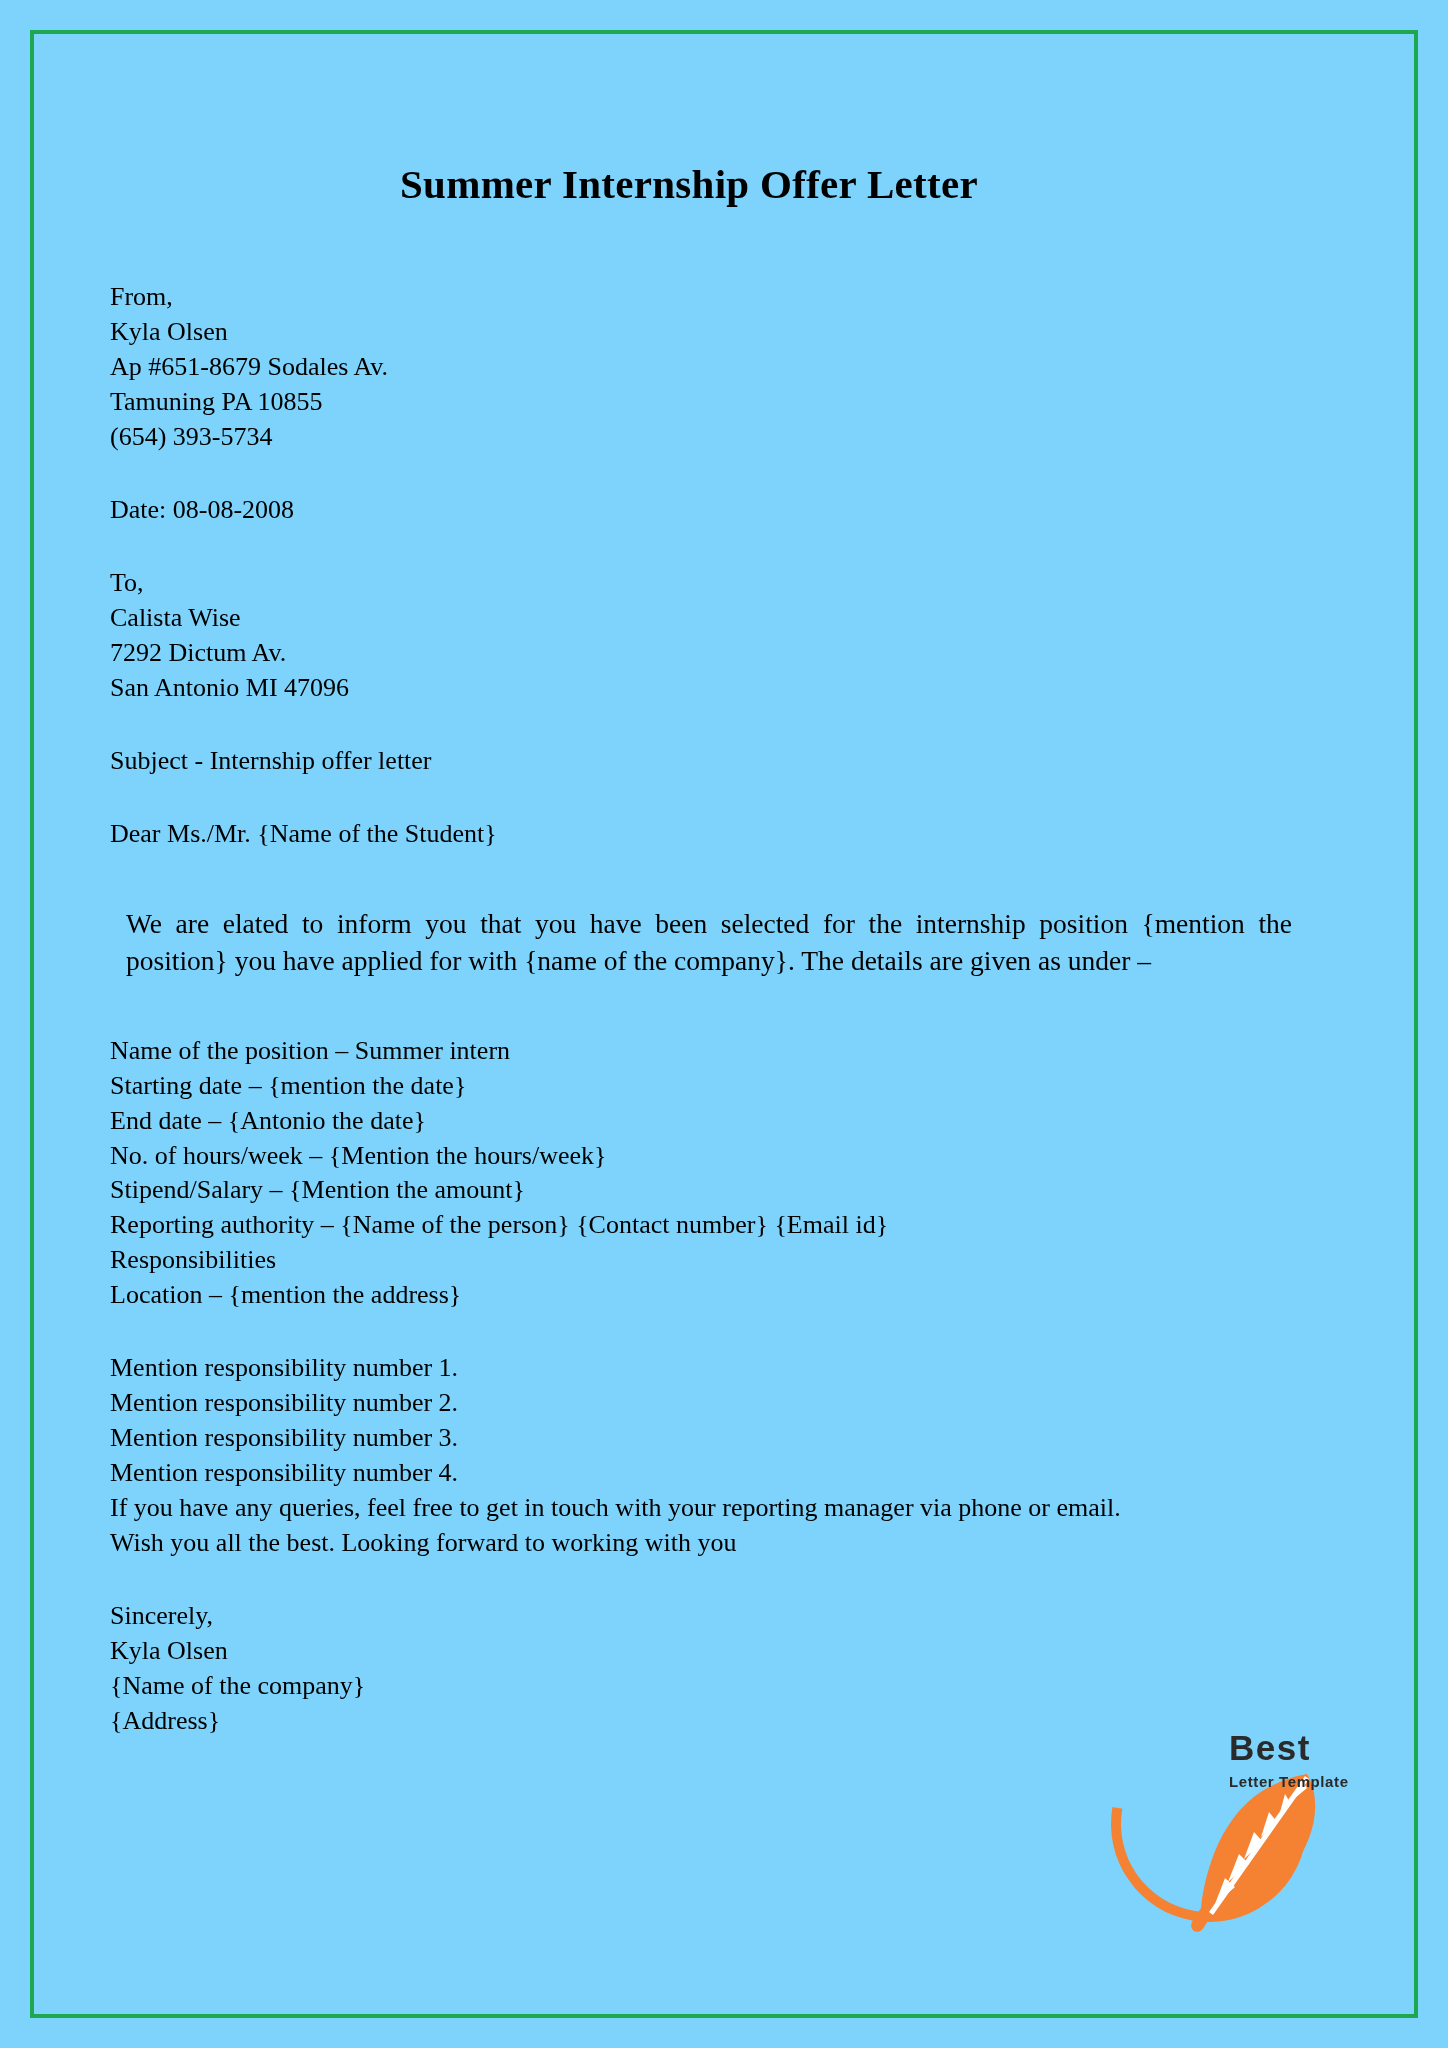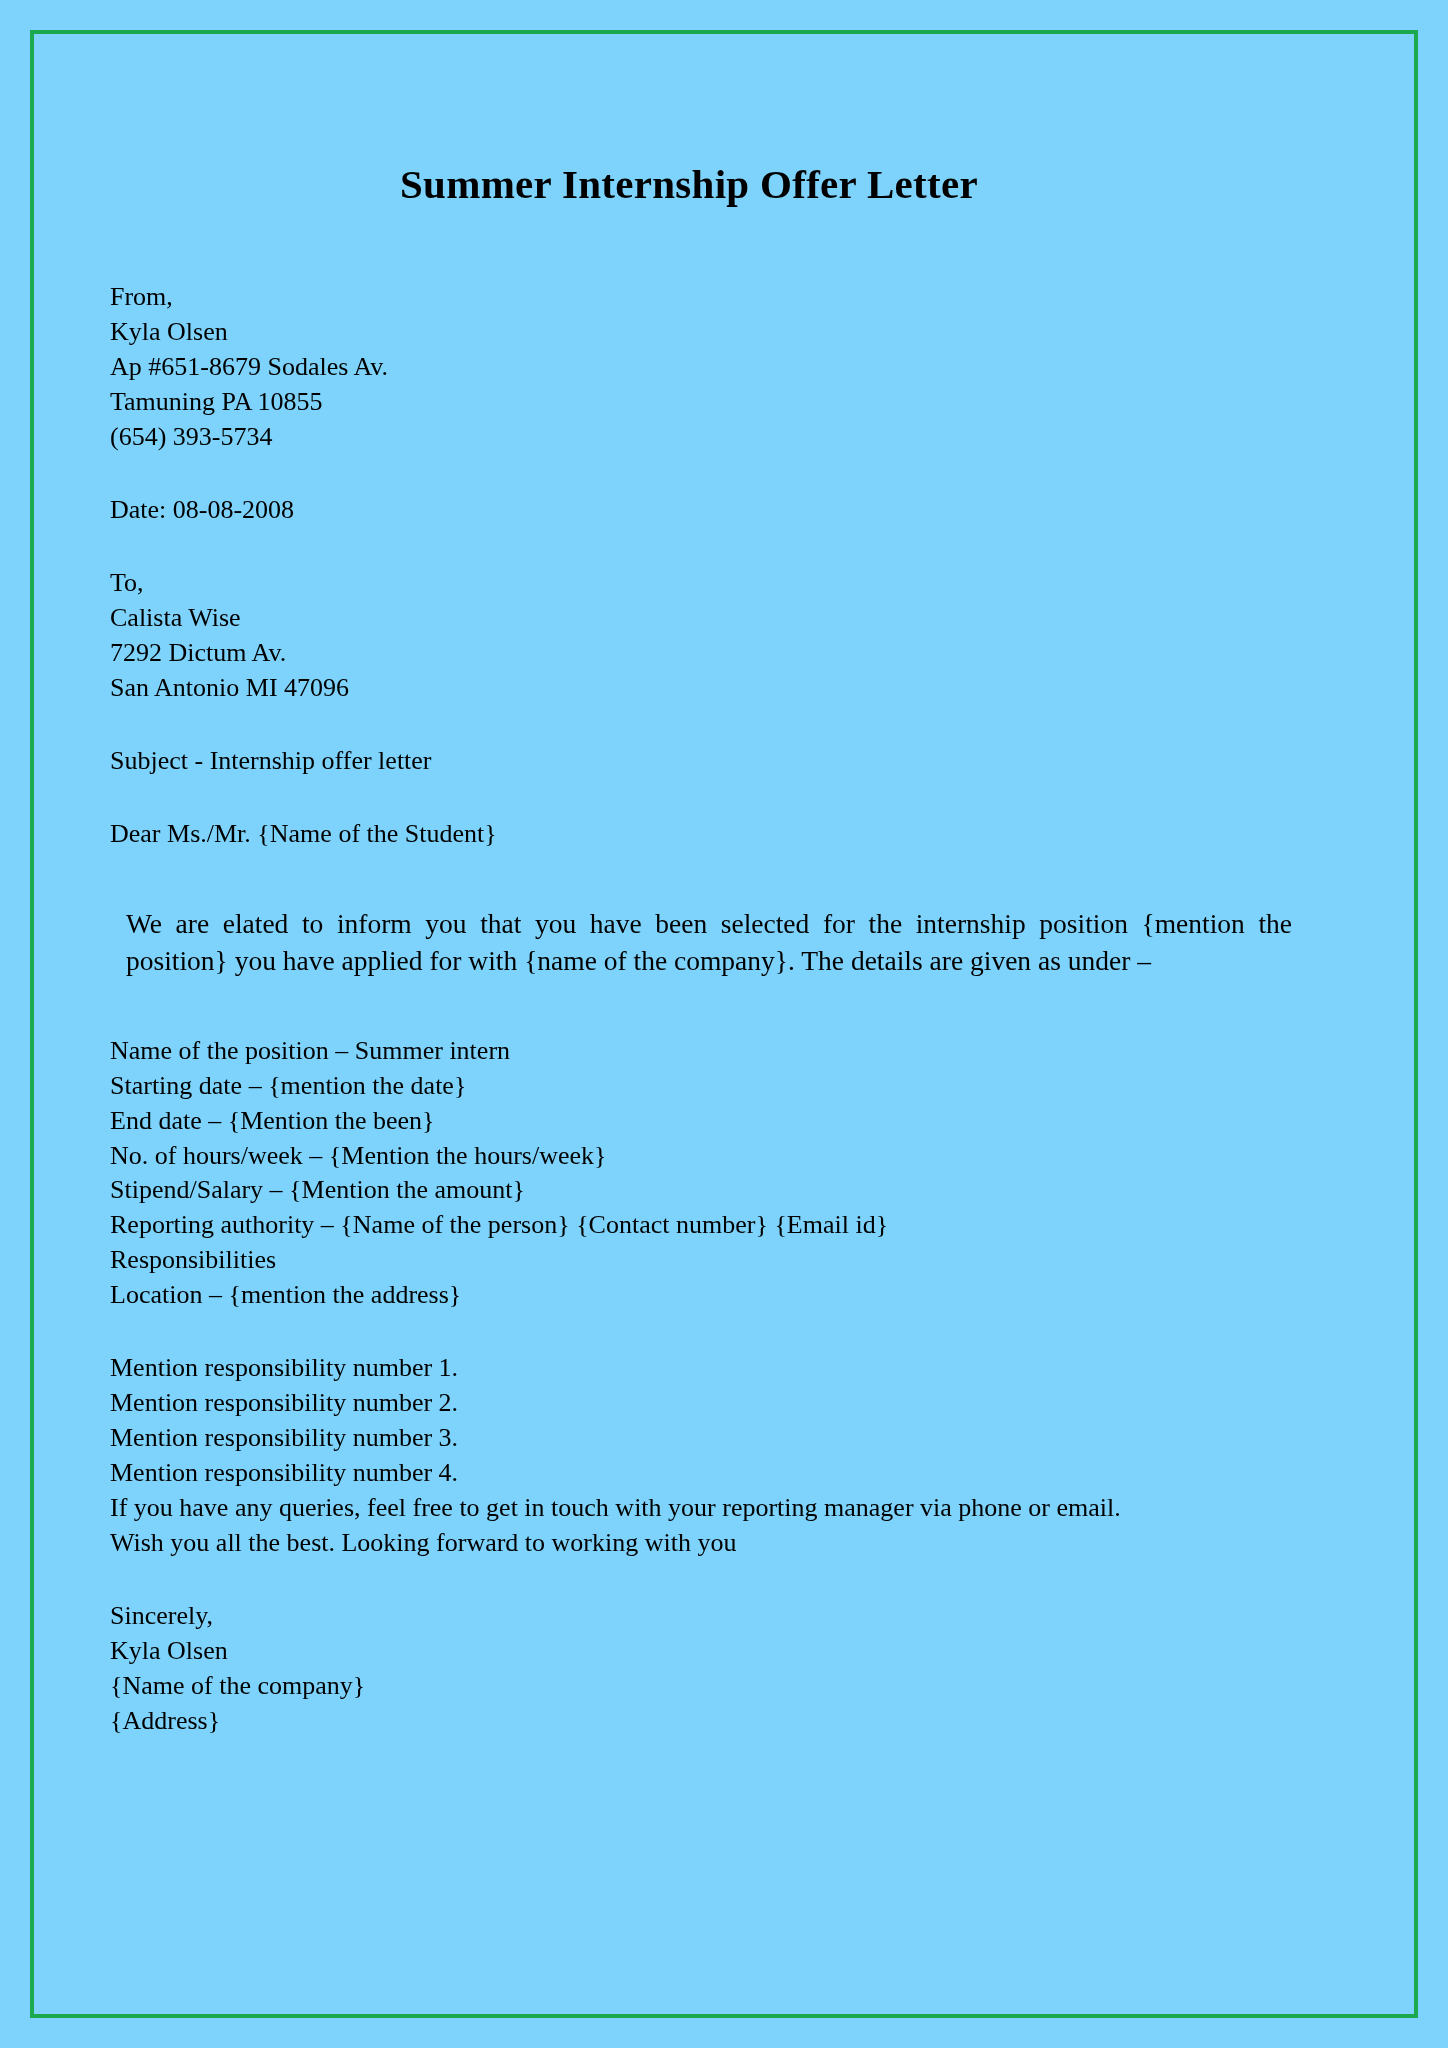--- a/index.html
+++ b/index.html
@@ -163,21 +163,21 @@
 
     <div class="spacer-md"></div>
 
     <p class="body-para">We are elated to inform you that you have been selected for the internship position {mention the position} you have applied for with {name of the company}. The details are given as under –</p>
 
     <div class="spacer-md"></div>
 
     <div class="block">
       <div class="line">Name of the position – Summer intern</div>
       <div class="line">Starting date – {mention the date}</div>
-      <div class="line">End date – {Mention the been}</div>
+      <div class="line">End date – {Antonio the date}</div>
       <div class="line">No. of hours/week – {Mention the hours/week}</div>
       <div class="line">Stipend/Salary – {Mention the amount}</div>
       <div class="line">Reporting authority – {Name of the person} {Contact number} {Email id}</div>
       <div class="line">Responsibilities</div>
       <div class="line">Location – {mention the address}</div>
     </div>
 
     <div class="spacer-md"></div>
 
     <div class="block">
@@ -193,14 +193,37 @@
 
     <div class="block">
       <div class="line">Sincerely,</div>
       <div class="line">Kyla Olsen</div>
       <div class="line">{Name of the company}</div>
       <div class="line">{Address}</div>
     </div>
 
   </div>
 
+  <div class="logo">
+    <div class="logo-arc"></div>
+    <svg class="logo-feather" viewBox="0 0 185 175">
+      <g fill="#f58233">
+        <path d="M150 6 C150 6 122 10 98 28 C76 45 62 70 54 94 C48 112 45 128 44 140 L36 152 C33 157 34 161 37 163 C41 165 45 163 47 159 L55 147 C66 145 84 140 100 131 C124 117 142 96 152 70 C161 47 160 22 150 6 Z"></path>
+      </g>
+      <g fill="#ffffff">
+        <path d="M128 26 L122 48 L134 36 Z"></path>
+        <path d="M112 44 L104 69 L120 54 Z"></path>
+        <path d="M97 64 L87 91 L106 74 Z"></path>
+        <path d="M82 86 L71 114 L92 96 Z"></path>
+        <path d="M68 110 L58 136 L78 119 Z"></path>
+        <path d="M144 12 L138 30 L150 20 Z"></path>
+      </g>
+      <g fill="#ffffff">
+        <path d="M148 8 L52 144 L56 147 L152 11 Z"></path>
+      </g>
+    </svg>
+    <div class="logo-text">
+      <div class="logo-best">Best</div>
+      <div class="logo-sub">Letter Template</div>
+    </div>
+  </div>
 
 </div>
 
 </body></html>

